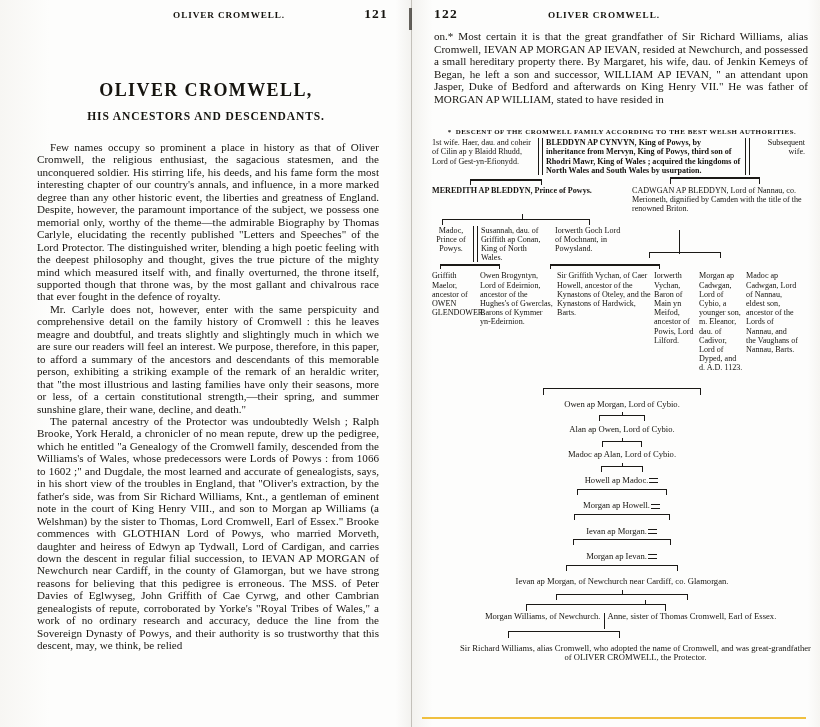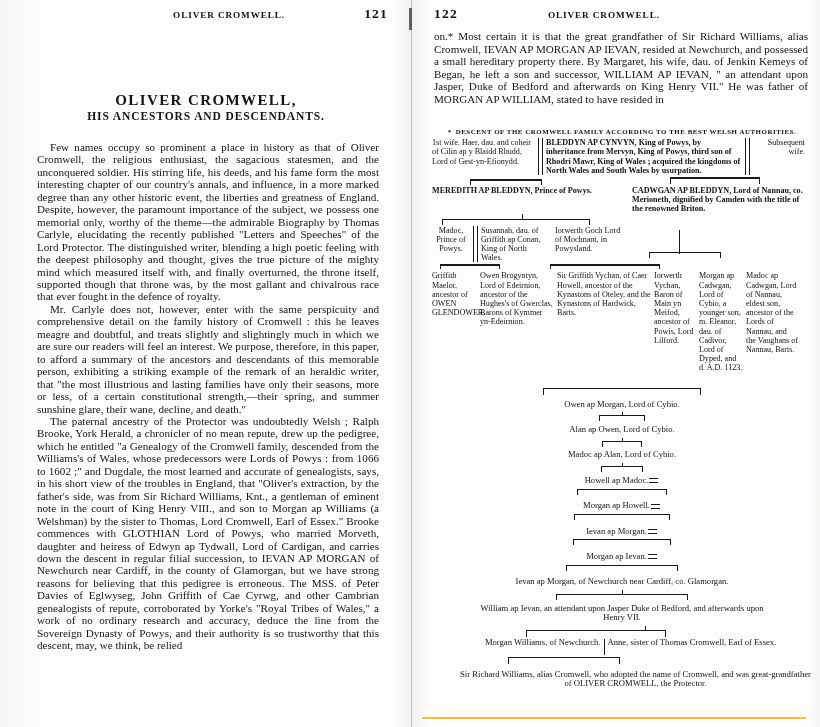--- a/index.html
+++ b/index.html
@@ -25,22 +25,22 @@
   .runhead{display:flex;align-items:baseline;font-size:9.2px;letter-spacing:.9px;
            font-weight:bold;font-variant:small-caps;text-transform:uppercase;}
   .folio{font-size:13.5px;letter-spacing:1.2px;font-weight:bold;font-family:"Liberation Serif",serif;}
   .rh-left{position:absolute;left:36px;right:24px;top:6px;}
   .rh-left .rh-title{flex:1;text-align:center;padding-left:58px;}
   .rh-left .folio{margin-left:auto;}
   .rh-right{position:absolute;left:22px;right:30px;top:6px;}
   .rh-right .rh-title{flex:1;text-align:center;padding-right:40px;}
 
   
-  .art-title{position:absolute;left:36px;width:340px;top:92px;text-align:center;
-             font-size:15px;font-weight:bold;letter-spacing:1.4px;}
+  .art-title{position:absolute;left:36px;width:340px;top:80px;text-align:center;
+             font-size:18px;font-weight:bold;letter-spacing:1.4px;}
   .art-sub{position:absolute;left:36px;width:340px;top:110px;text-align:center;
            font-size:11.5px;font-weight:bold;letter-spacing:.9px;}
   .body-col{position:absolute;left:37px;top:141px;width:342px;
             font-size:11.1px;line-height:12.45px;text-align:justify;
             text-justify:inter-word;-webkit-hyphens:none;hyphens:none;}
   .body-col p{margin:0;text-indent:13px;}
 
   
   .r-body{position:absolute;left:22px;top:30px;width:374px;
           font-size:11.1px;line-height:12.6px;text-align:justify;}
@@ -126,21 +126,21 @@
         <div class="cell" style="width:52px;text-align:right;">Subsequent wife.</div>
       </div>
 
       <div class="row" style="height:11px;">
         <div class="brk-thick" style="left:38px;top:4px;width:72px;height:6px;"></div>
         <div class="brk-thick" style="left:238px;top:2px;width:90px;height:7px;"></div>
       </div>
 
       <div class="cellbox">
         <div class="cell" style="width:200px;font-weight:bold;">MEREDITH AP BLEDDYN, Prince of Powys.</div>
-        <div class="cell" style="width:180px;font-weight:bold;">CADWGAN AP BLEDDYN, Lord of Nannau, co. Merioneth, dignified by Camden with the title of the renowned Briton.</div>
+        <div class="cell" style="width:180px;font-weight:normal;">CADWGAN AP BLEDDYN, Lord of Nannau, co. Merioneth, dignified by Camden with the title of the renowned Briton.</div>
       </div>
 
       <div class="row" style="height:12px;">
         <div class="vline" style="left:90px;top:0;height:5px;"></div>
         <div class="brk" style="left:10px;top:5px;width:148px;height:6px;"></div>
       </div>
 
       <div class="cellbox">
         <div class="cell" style="width:38px;text-align:center;">Madoc, Prince of Powys.</div>
         <div class="bar-dbl"></div>
@@ -226,23 +226,20 @@
       </div>
 
       <div class="gen">
         <span class="txt" style="max-width:230px;">Ievan ap Morgan, of Newchurch near Cardiff, co. Glamorgan.</span>
       </div>
       <div class="gen" style="height:10px;padding:0;">
         <div class="vline" style="left:50%;top:0;height:5px;"></div>
         <div class="centerbrk" style="width:132px;height:6px;top:4px;"></div>
       </div>
 
-      <div class="gen">
-        <span class="txt" style="max-width:300px;">William ap Ievan, an attendant upon Jasper Duke of Bedford, and afterwards upon Henry VII.</span>
-      </div>
       <div class="gen" style="height:12px;padding:0;">
         <div class="vline" style="left:56%;top:0;height:5px;"></div>
         <div class="brk" style="left:94px;top:4px;width:140px;height:7px;border-top:1.5px solid #1b1916;"></div>
       </div>
 
       <div class="cellbox" style="justify-content:center;align-items:flex-start;">
         <div class="cell" style="width:152px;text-align:right;font-size:8.6px;line-height:9.4px;">Morgan Williams, of Newchurch.</div>
         <div class="bar" style="width:1px;height:16px;margin:1px 3px 0 3px;"></div>
         <div class="cell" style="width:188px;text-align:left;font-size:8.6px;line-height:9.4px;">Anne, sister of Thomas Cromwell, Earl of Essex.</div>
       </div>

